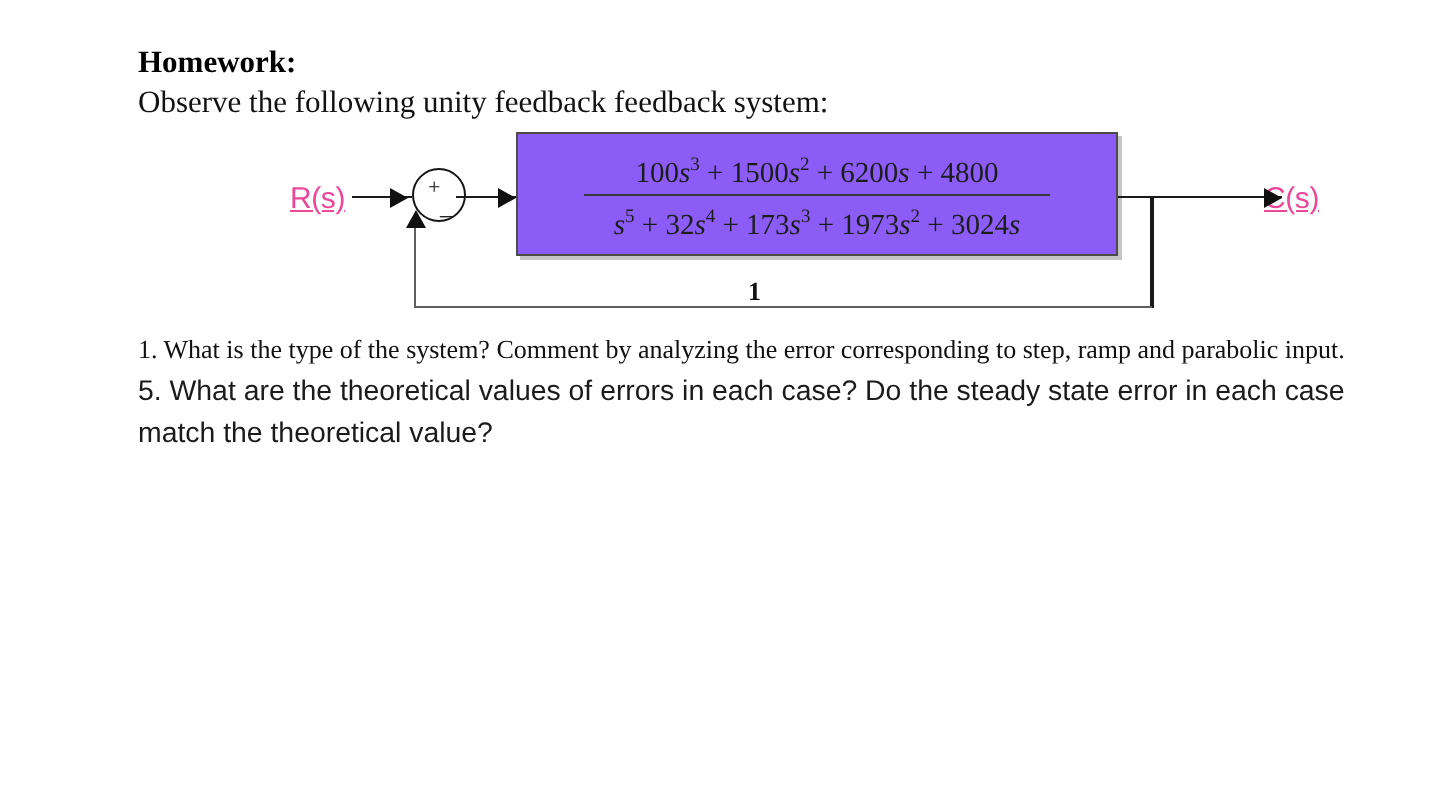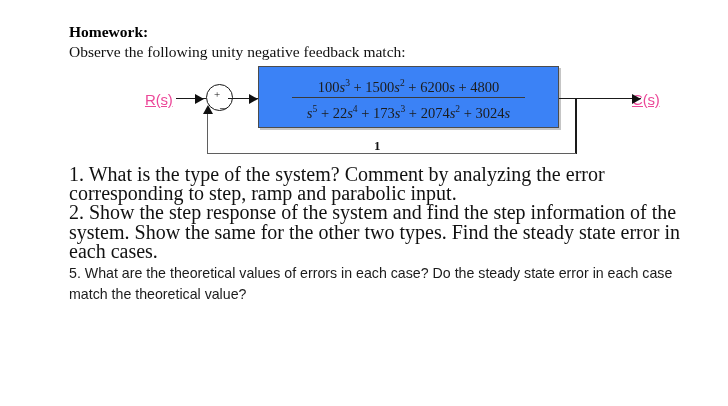--- a/index.html
+++ b/index.html
@@ -130,21 +130,21 @@
   .sum-minus { left: 13px; top: 12px; font-size: 13px; }
 
   
   .plant {
     position: absolute;
     left: 258px;
     top: 2px;
     width: 301px;
     height: 62px;
     border: 1.5px solid #4c4c4c;
-    background: #3b82f6;
+    background: #8b5cf6;
     box-sizing: border-box;
     box-shadow: 2px 2px 0 0 rgba(150,150,150,0.55);
   }
   .tf {
     position: absolute;
     left: 0; right: 0;
     top: 7px;
     text-align: center;
     font-family: "Liberation Serif", "DejaVu Serif", serif;
     color: #1c1c1c;
@@ -176,40 +176,40 @@
 
   
   .questions {
     position: absolute;
     left: 69px;
     top: 165px;
     width: 628px;
   }
   .q-serif {
     font-family: "Liberation Serif", "DejaVu Serif", serif;
-    font-size: 20px;
+    font-size: 13px;
     line-height: 19.2px;
     color: #111;
   }
   .q-sans {
     font-family: "Liberation Sans", "DejaVu Sans", sans-serif;
     font-size: 14.2px;
     line-height: 21px;
     color: #1b1b1b;
     margin-top: 2px;
   }
 </style>
 </head>
 <body>
 
 <div class="page">
 
   <div class="hdr">
     <div class="hdr-title">Homework:</div>
-    <div class="hdr-sub">Observe the following unity negative feedback match:</div>
+    <div class="hdr-sub">Observe the following unity feedback feedback system:</div>
   </div>
 
   <div class="diagram">
 
     <span class="sig-label lbl-r">R(s)</span>
     <span class="sig-label lbl-c">C(s)</span>
 
     <div class="wire wire-h w-in"></div>
     <div class="arrow arrow-r ar-sum"></div>
 
@@ -226,37 +226,36 @@
         <div>
           <span class="tf-num">
             <span>100</span><span class="it">s</span><sup>3</sup>
             <span>+ </span><span>1500</span><span class="it">s</span><sup>2</sup>
             <span>+ </span><span>6200</span><span class="it">s</span>
             <span>+ </span><span>4800</span>
           </span>
         </div>
         <div class="tf-den">
           <span class="it">s</span><sup>5</sup>
-          <span>+ </span><span>22</span><span class="it">s</span><sup>4</sup>
+          <span>+ </span><span>32</span><span class="it">s</span><sup>4</sup>
           <span>+ </span><span>173</span><span class="it">s</span><sup>3</sup>
-          <span>+ </span><span>2074</span><span class="it">s</span><sup>2</sup>
+          <span>+ </span><span>1973</span><span class="it">s</span><sup>2</sup>
           <span>+ </span><span>3024</span><span class="it">s</span>
         </div>
       </div>
     </div>
 
     <div class="wire wire-h w-p-out"></div>
     <div class="arrow arrow-r ar-out"></div>
 
     <div class="wire wire-v fb-right"></div>
     <div class="wire wire-h fb-bot"></div>
     <div class="wire wire-v fb-left"></div>
     <div class="arrow arrow-u ar-fb"></div>
     <span class="fb-gain">1</span>
   </div>
 
   <div class="questions">
     <div class="q-serif">1. What is the type of the system? Comment by analyzing the error corresponding to step, ramp and parabolic input.</div>
-    <div class="q-serif">2. Show the step response of the system and find the step information of the system. Show the same for the other two types. Find the steady state error in each cases.</div>
     <div class="q-sans">5. What are the theoretical values of errors in each case? Do the steady state error in each case match the theoretical value?</div>
   </div>
 
 </div>
 
 </body></html>

